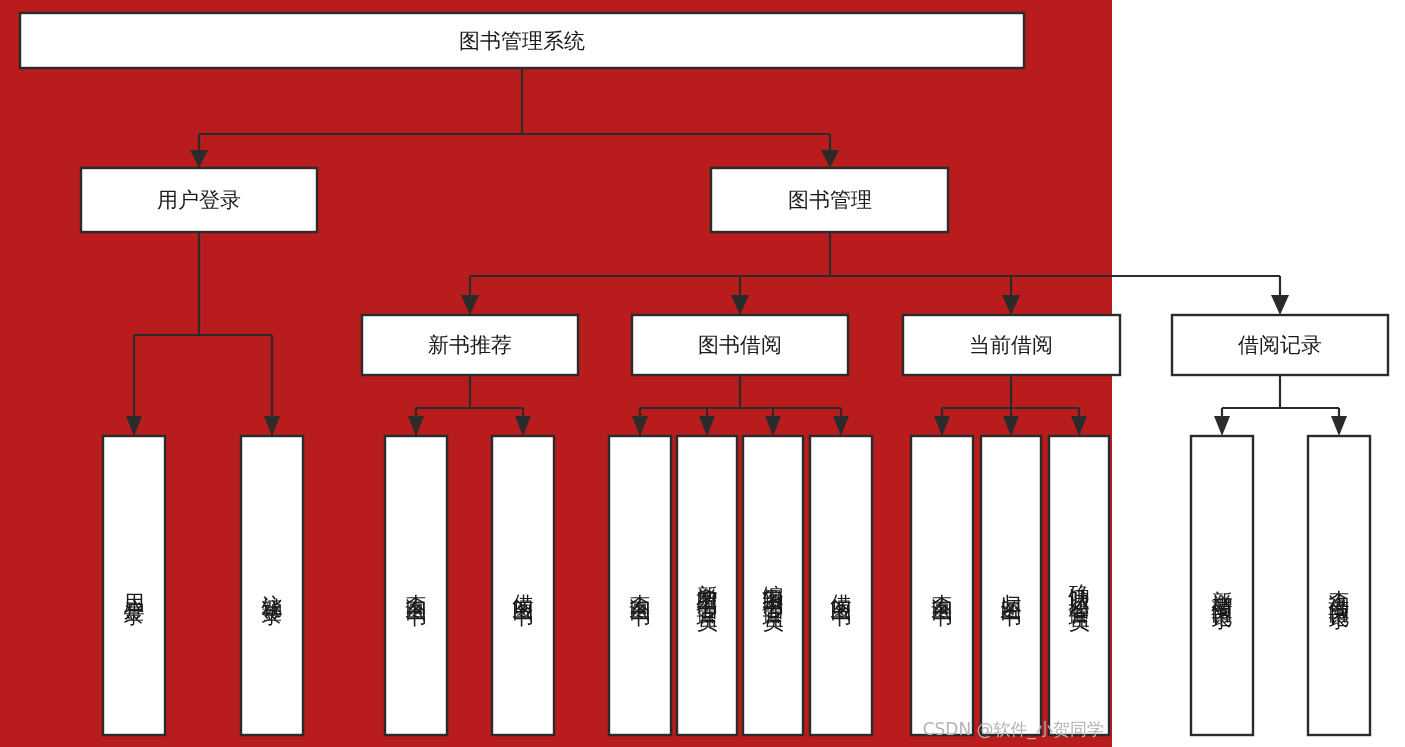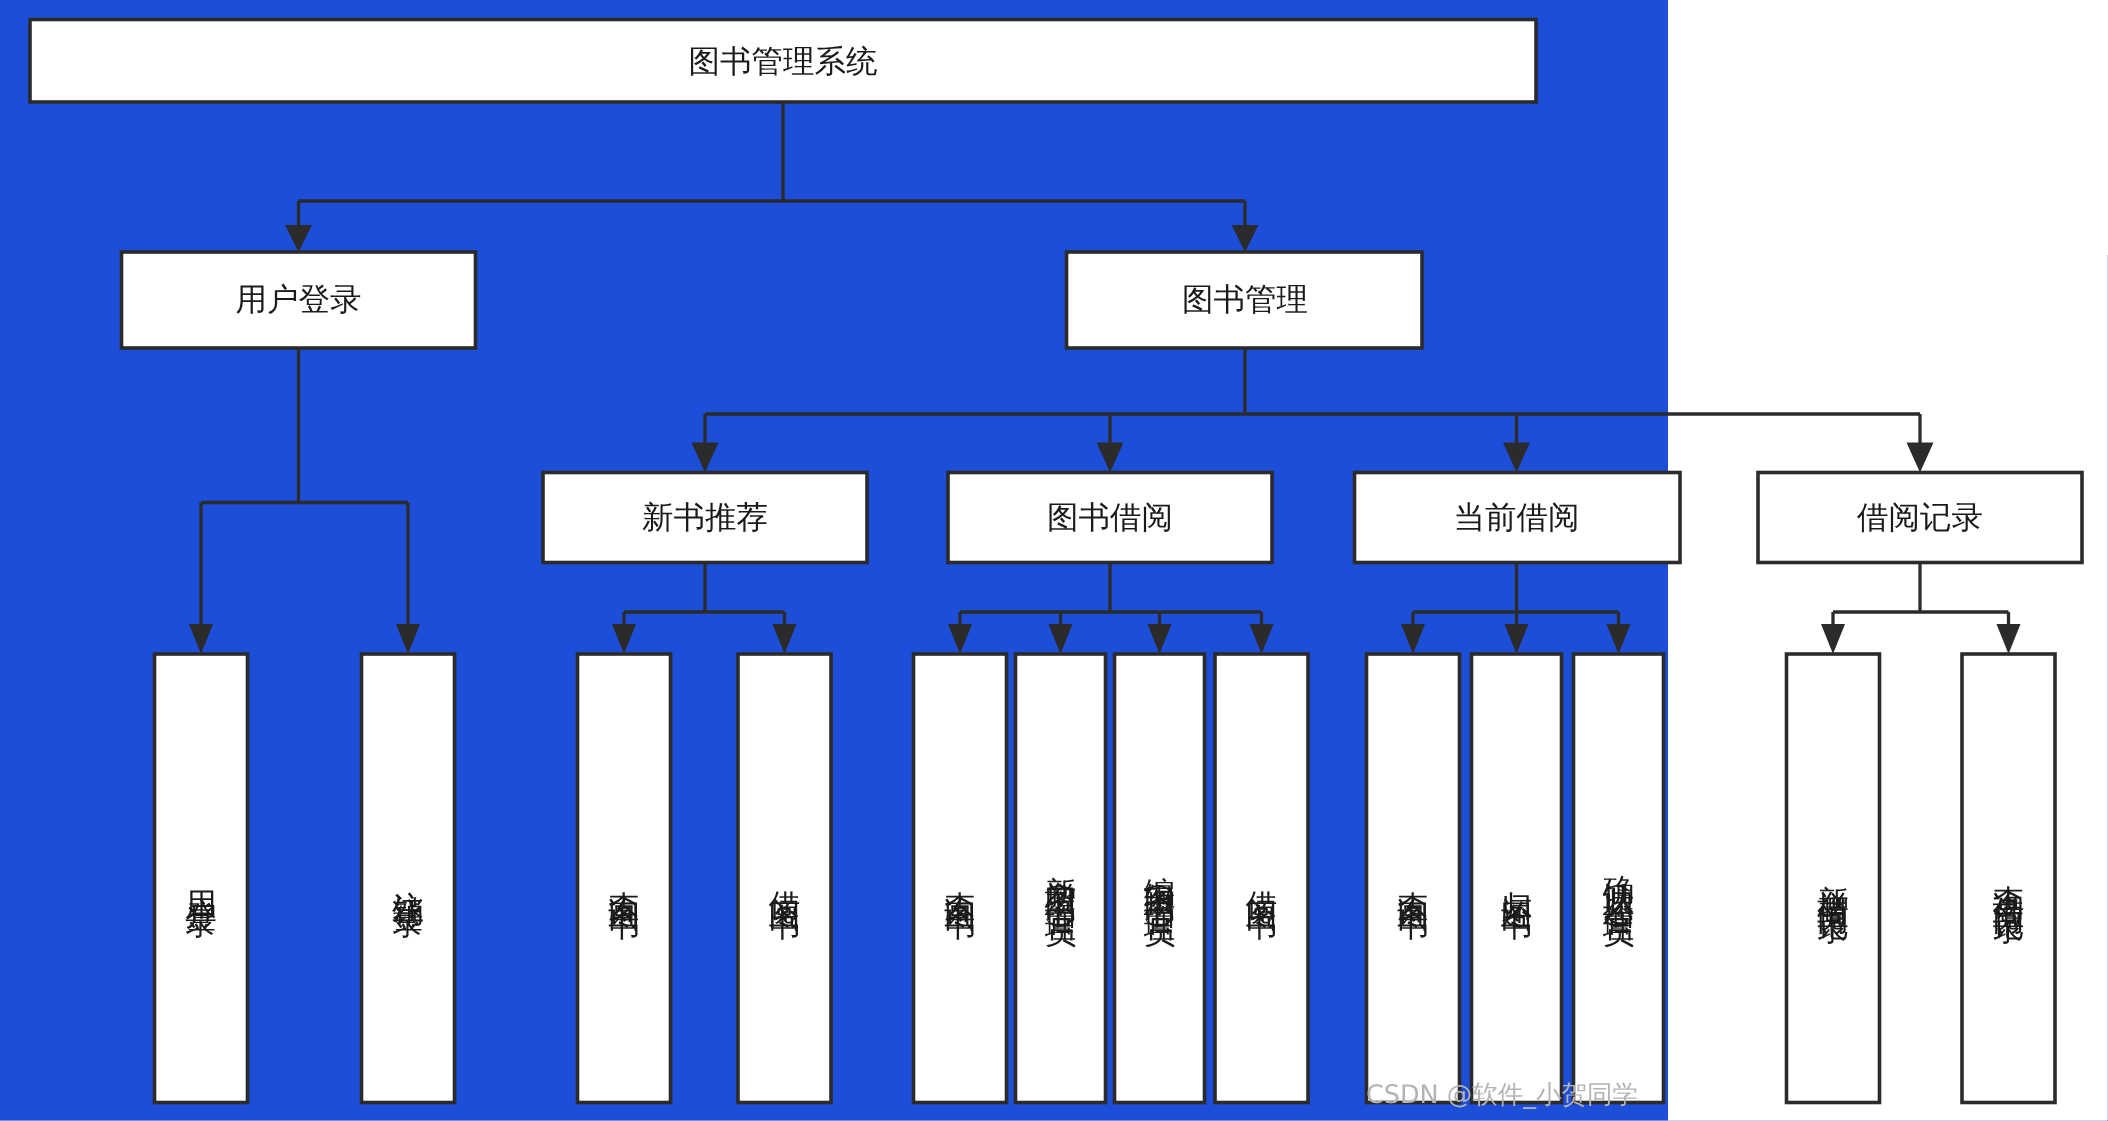--- a/index.html
+++ b/index.html
@@ -10,21 +10,21 @@
   body {
     width: 1405px;
     height: 747px;
     font-family: "DejaVu Sans", "Liberation Sans", sans-serif;
     overflow: hidden;
   }
   #diagram-root {
     position: relative;
     width: 1112px;
     height: 747px;
-    background: #1d4ed8;
+    background: #b91c1c;
   }
   svg.diagram {
     position: absolute;
     left: 0;
     top: 0;
     width: 1405px;
     height: 747px;
     display: block;
   }
   .node-rect {
@@ -53,21 +53,21 @@
     font-family: "DejaVu Sans", "Liberation Sans", sans-serif;
     font-size: 21px;
     fill: #1a1a1a;
     text-anchor: middle;
     writing-mode: vertical-rl;
     dominant-baseline: central;
     letter-spacing: 4px;
   }
   .watermark {
     position: absolute;
-    right: 20px;
+    right: 8px;
     bottom: 6px;
     font-family: "DejaVu Sans", "Liberation Sans", sans-serif;
     font-size: 17px;
     color: #b4b4b4;
     white-space: nowrap;
     pointer-events: none;
   }
 </style>
 </head>
 <body>

